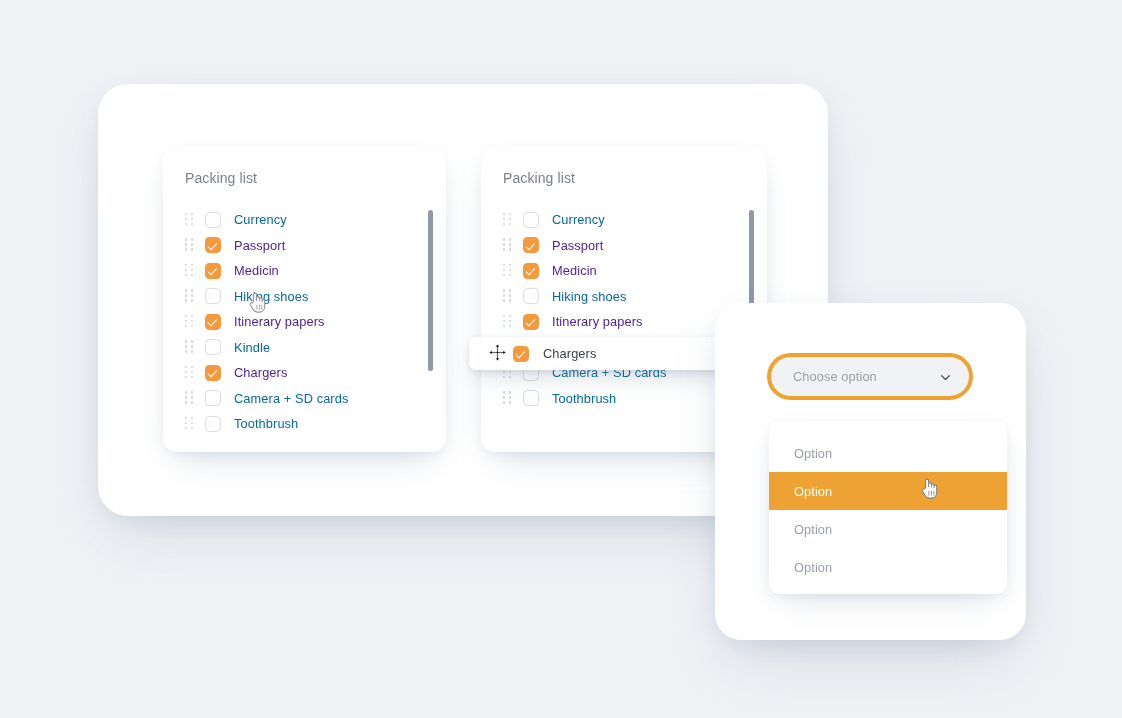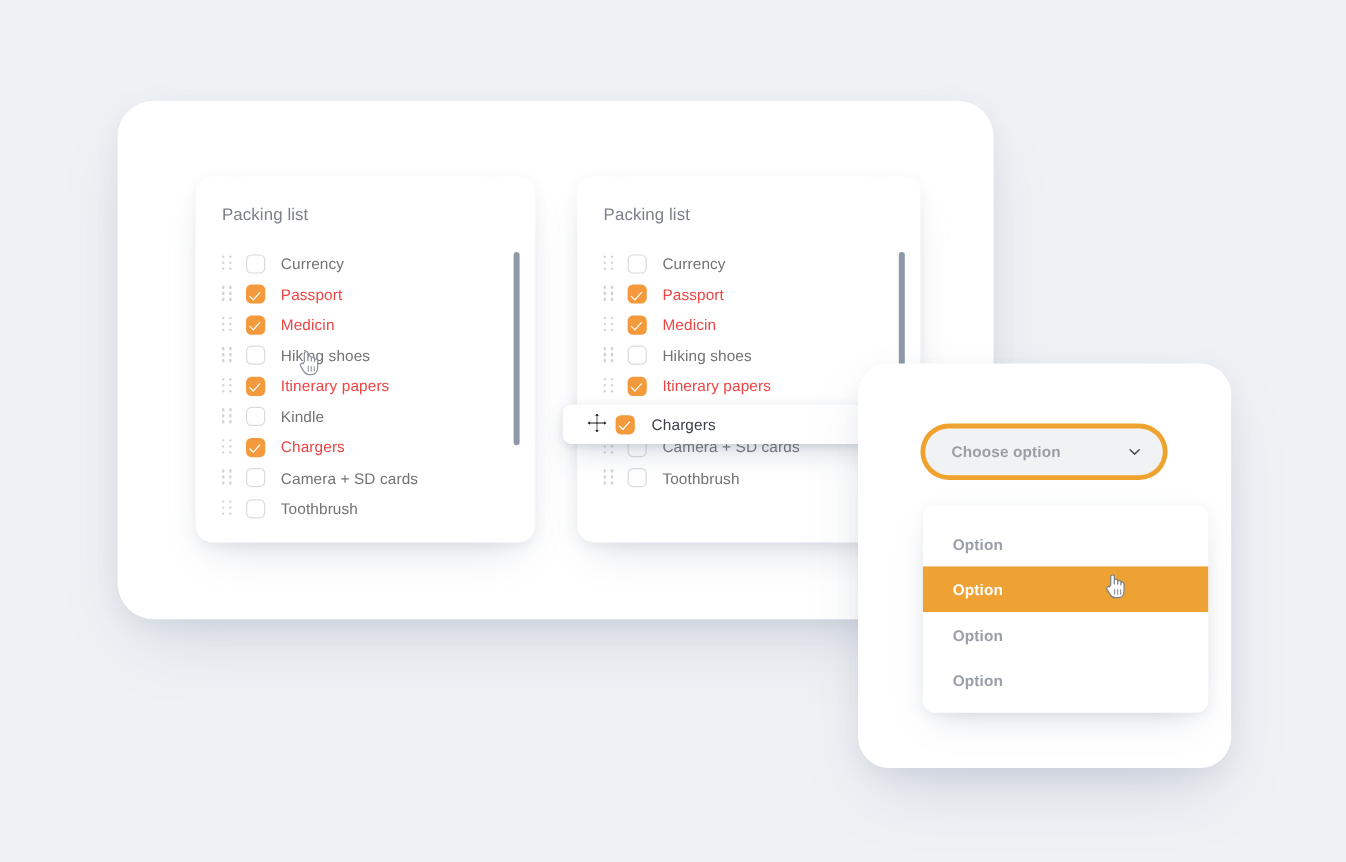--- a/index.html
+++ b/index.html
@@ -128,22 +128,22 @@
     border: solid #ffffff;
     border-width: 0 1.8px 1.8px 0;
     transform: rotate(42deg);
   }
 
   .row-label {
     font-size: 12.8px;
     letter-spacing: .1px;
     white-space: nowrap;
   }
-  .row.checked .row-label { color: #ef4444; }
-  .row.unchecked .row-label { color: #737373; }
+  .row.checked .row-label { color: #4c1d95; }
+  .row.unchecked .row-label { color: #0369a1; }
 
   
   .scrollbar {
     position: absolute;
     width: 5px;
     border-radius: 3px;
     background: #8e99a8;
   }
   .sb-a { right: 13px; top: 63px; height: 161px; }
   .sb-b { right: 13px; top: 63px; height: 161px; }
@@ -180,21 +180,20 @@
     position: absolute;
     left: 715px;
     top: 303px;
     width: 311px;
     height: 337px;
     background: #ffffff;
     border-radius: 26px;
     box-shadow: 0 26px 58px -20px rgba(120,135,160,0.34),
                 0 6px 18px rgba(120,135,160,0.10);
     z-index: 30;
-    font-weight: bold;
   }
 
   .dd-trigger {
     position: absolute;
     left: 56px;
     top: 54px;
     width: 198px;
     height: 39px;
     background: #f1f2f4;
     border-radius: 22px;

